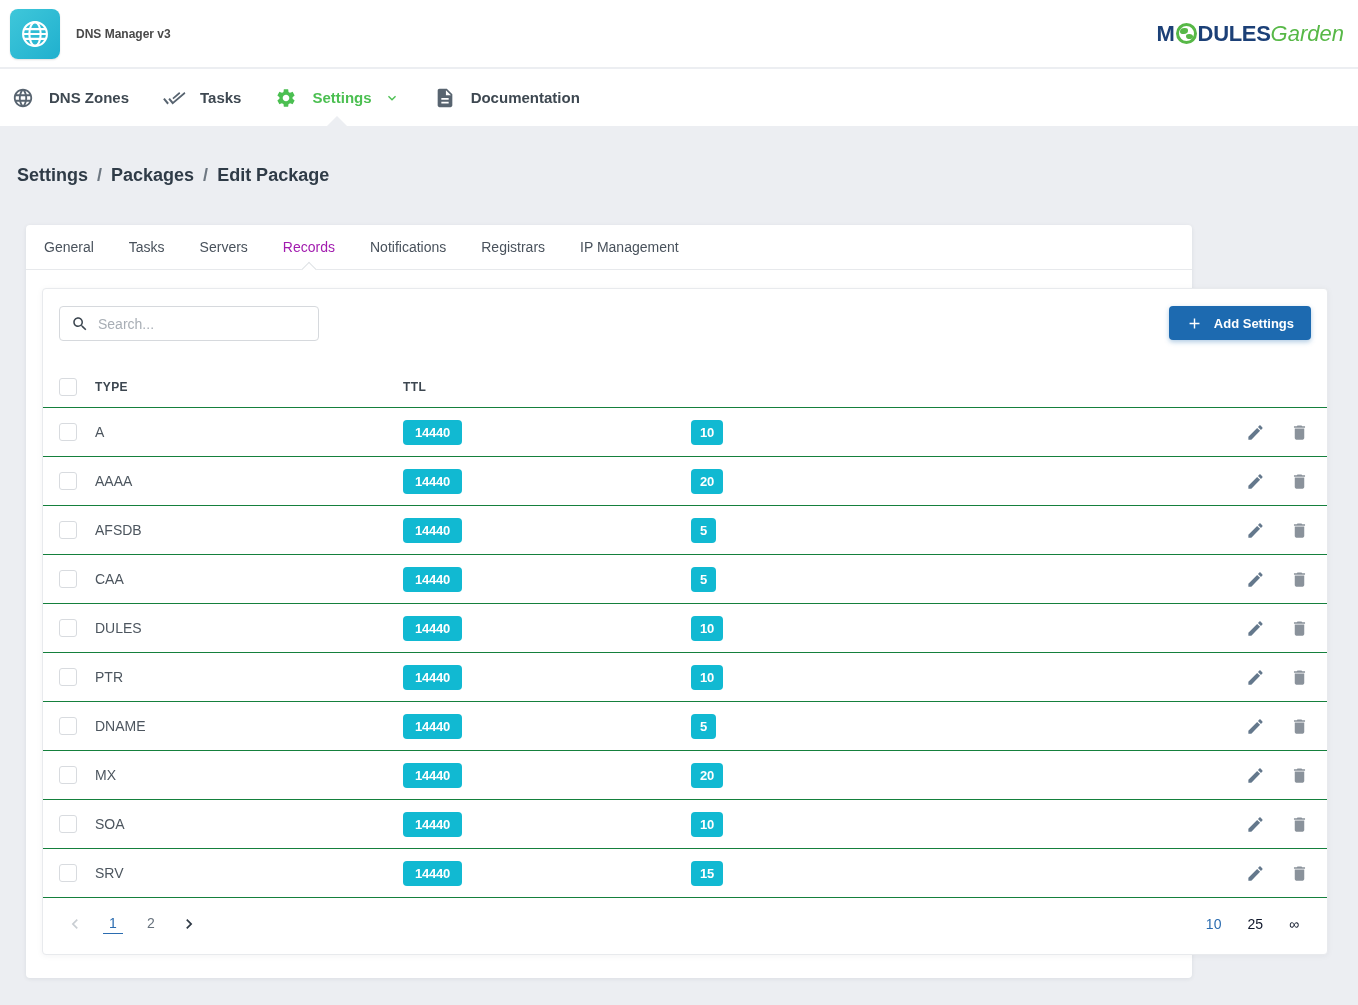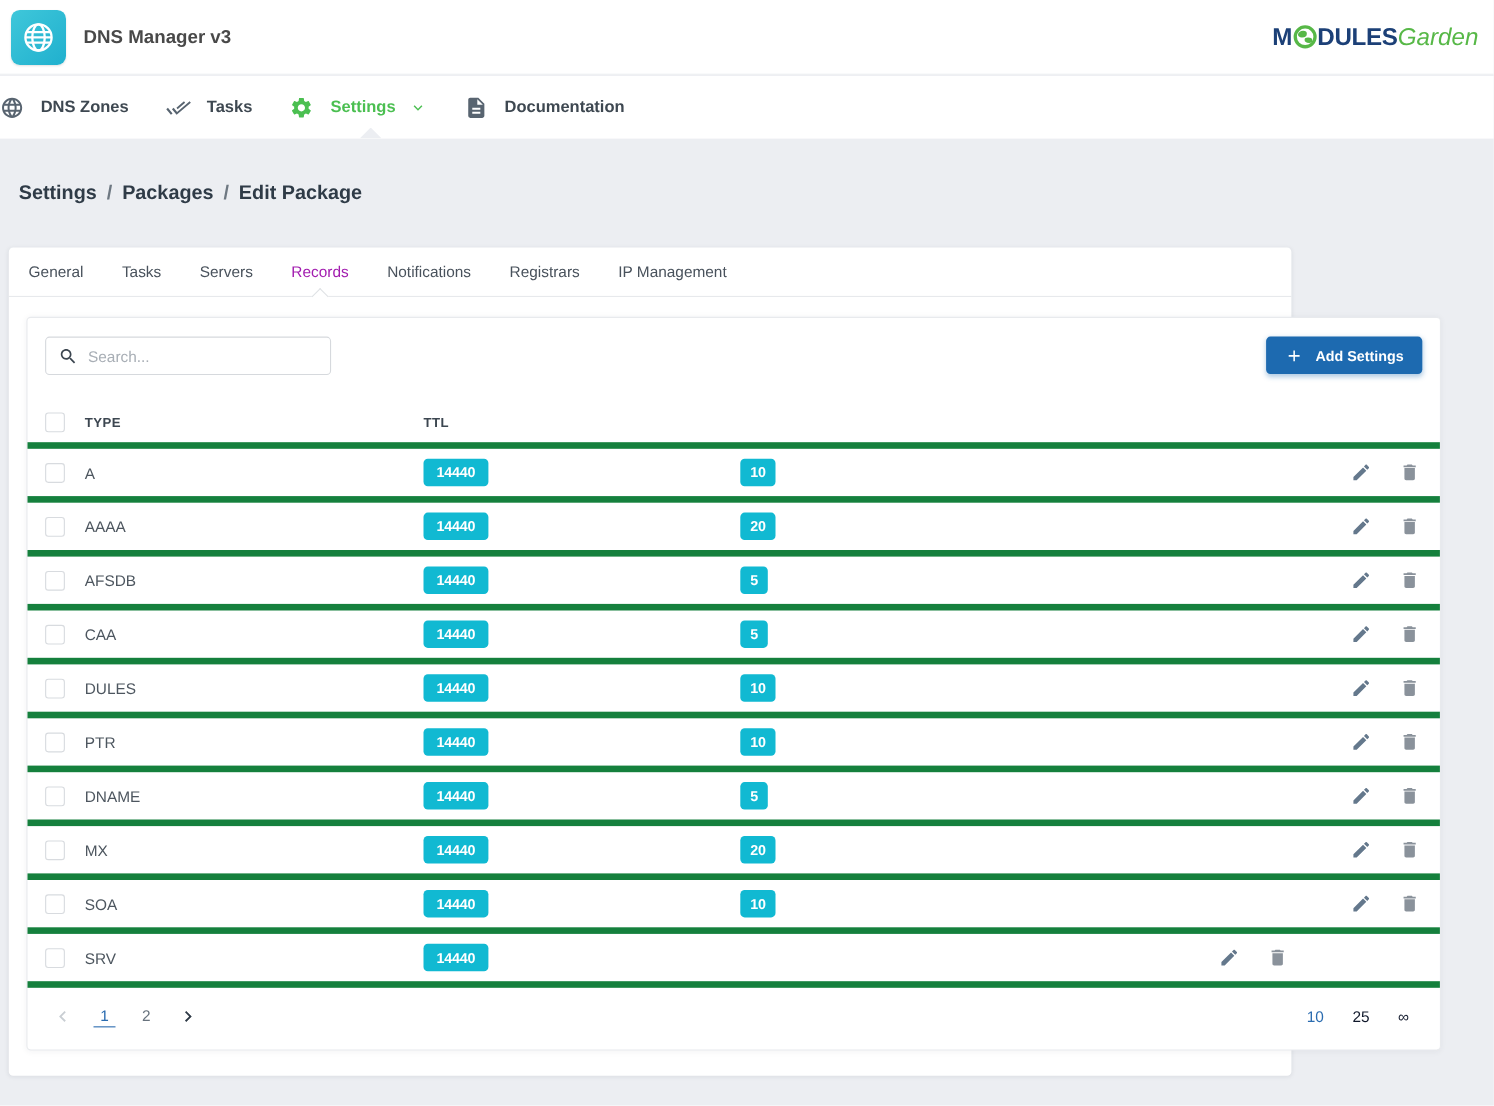--- a/index.html
+++ b/index.html
@@ -17,59 +17,59 @@
     background:#fff; border-bottom:1px solid #eceef1;
     display:flex; align-items:center; z-index:5;
   }
   .logo {
     width:50px; height:50px; margin-left:10px; border-radius:8px;
     background:linear-gradient(135deg,#3fc7da,#20b0ce);
     display:flex; align-items:center; justify-content:center;
     box-shadow:0 1px 2px rgba(0,0,0,.12);
   }
   .logo svg { width:34px; height:34px; }
-  .app-title { margin-left:16px; font-size:17px; font-weight:bold; color:#494949; }
+  .app-title { margin-left:16px; font-size:12px; font-weight:bold; color:#494949; }
   .brand { margin-left:auto; margin-right:14px; display:flex; align-items:center; font-size:22px; font-weight:bold; color:#1c4077; letter-spacing:-.3px; }
   .brand-globe {
     width:21px; height:21px; border-radius:50%;
     border:3px solid #57b847; position:relative; margin:0 1px;
   }
   .brand-globe::before {
     content:''; position:absolute; left:1px; top:2px; width:8px; height:6px;
     background:#57b847; border-radius:60% 40% 55% 45%;
   }
   .brand-globe::after {
     content:''; position:absolute; right:1px; bottom:2px; width:7px; height:5px;
     background:#57b847; border-radius:45% 55% 40% 60%;
   }
   .brand-garden { color:#57b847; font-style:italic; font-weight:normal; letter-spacing:0; }
   
   .navbar {
     position:absolute; top:69px; left:0; right:0; height:57px;
-    background:#fff; display:flex; align-items:center; z-index:4;
+    background:#fff; display:flex; align-items:center; padding-left:12px; z-index:4;
   }
   .nav-item { display:flex; align-items:center; margin-right:34px; cursor:pointer; }
   .nav-icon { width:22px; height:22px; margin-right:15px; color:#586470; display:flex; }
   .nav-icon svg { width:100%; height:100%; }
   .nav-label { font-size:15px; font-weight:bold; color:#3e4851; }
   .nav-item.active .nav-label { color:#4bbf51; }
   .nav-item.active .nav-icon { color:#4bbf51; }
   .nav-dropdown { width:16px; height:16px; margin-left:12px; color:#4bbf51; display:flex; }
   .nav-dropdown svg { width:100%; height:100%; }
   .nav-caret {
     position:absolute; bottom:0; width:20px; height:10px; background:#eceef2;
     clip-path:polygon(50% 0,0 100%,100% 100%);
   }
   
   .breadcrumb { position:absolute; top:165px; left:17px; font-size:18px; font-weight:bold; color:#2f3b47; }
   .breadcrumb .crumb { color:#2f3b47; cursor:pointer; }
   .breadcrumb .sep { color:#6e7882; margin:0 9px; }
   
   .card {
-    position:absolute; left:8px; top:225px; width:1166px; height:753px;
+    position:absolute; left:26px; top:225px; width:1166px; height:753px;
     background:#fff; border-radius:4px; box-shadow:0 1px 4px rgba(25,35,50,.08);
   }
   .tabbar { height:45px; display:flex; align-items:center; padding-left:16px; border-bottom:1px solid #e7e9ec; position:relative; }
   .tab { font-size:14px; color:#49525c; margin-right:31px; position:relative; padding:13px 2px; cursor:pointer; }
   .tab.active { color:#a21caf; }
   .tab-caret {
     position:absolute; left:50%; bottom:-7px; width:11px; height:11px; background:#fff;
     border-left:1px solid #dfe2e5; border-top:1px solid #dfe2e5;
     transform:translateX(-50%) rotate(45deg); z-index:2;
   }
@@ -94,21 +94,21 @@
     background:#1d6ab0; border:none; border-radius:4px; color:#fff;
     font-family:"Liberation Sans",sans-serif; font-size:13px; font-weight:bold;
     display:flex; align-items:center; gap:11px; cursor:pointer;
     box-shadow:0 2px 5px rgba(29,106,176,.35);
   }
   .add-btn .plus { width:17px; height:17px; display:flex; }
   .add-btn .plus svg { width:100%; height:100%; }
   
   .thead, .trow {
     display:grid; grid-template-columns:52px 308px 288px 1fr 120px;
-    align-items:center; border-bottom:6px solid #15803d;
+    align-items:center; border-bottom:1px solid #15803d;
   }
   .thead { height:42px; }
   .trow { height:49px; }
   .th { font-size:12px; font-weight:bold; color:#3c4650; letter-spacing:.4px; }
   .checkbox {
     width:18px; height:18px; border:1px solid #d8dbdf; border-radius:3px;
     margin-left:16px; background:#fff; cursor:pointer;
   }
   .type-cell { font-size:14px; color:#4d565f; }
   .badge {
@@ -466,20 +466,21 @@
               </span>
             </button>
           </div>
         </div>
         <div class="trow">
           <div>
             <div class="checkbox"></div>
           </div>
           <div class="type-cell">SRV</div>
           <div><span class="badge ttl">14440</span></div>
+          <div><span class="badge limit">15</span></div>
           <div class="actions">
             <button class="action-btn edit">
               <span style="display:flex;width:100%;height:100%">
                 <svg viewBox="0 0 24 24" fill="currentColor">
                   <path d="M3 17.25V21h3.75L17.81 9.94l-3.75-3.75L3 17.25zM20.71 7.04c.39-.39.39-1.02 0-1.41l-2.34-2.34c-.39-.39-1.02-.39-1.41 0l-1.83 1.83 3.75 3.75 1.83-1.83z"></path>
                 </svg>
               </span>
             </button>
             <button class="action-btn delete">
               <span style="display:flex;width:100%;height:100%">

